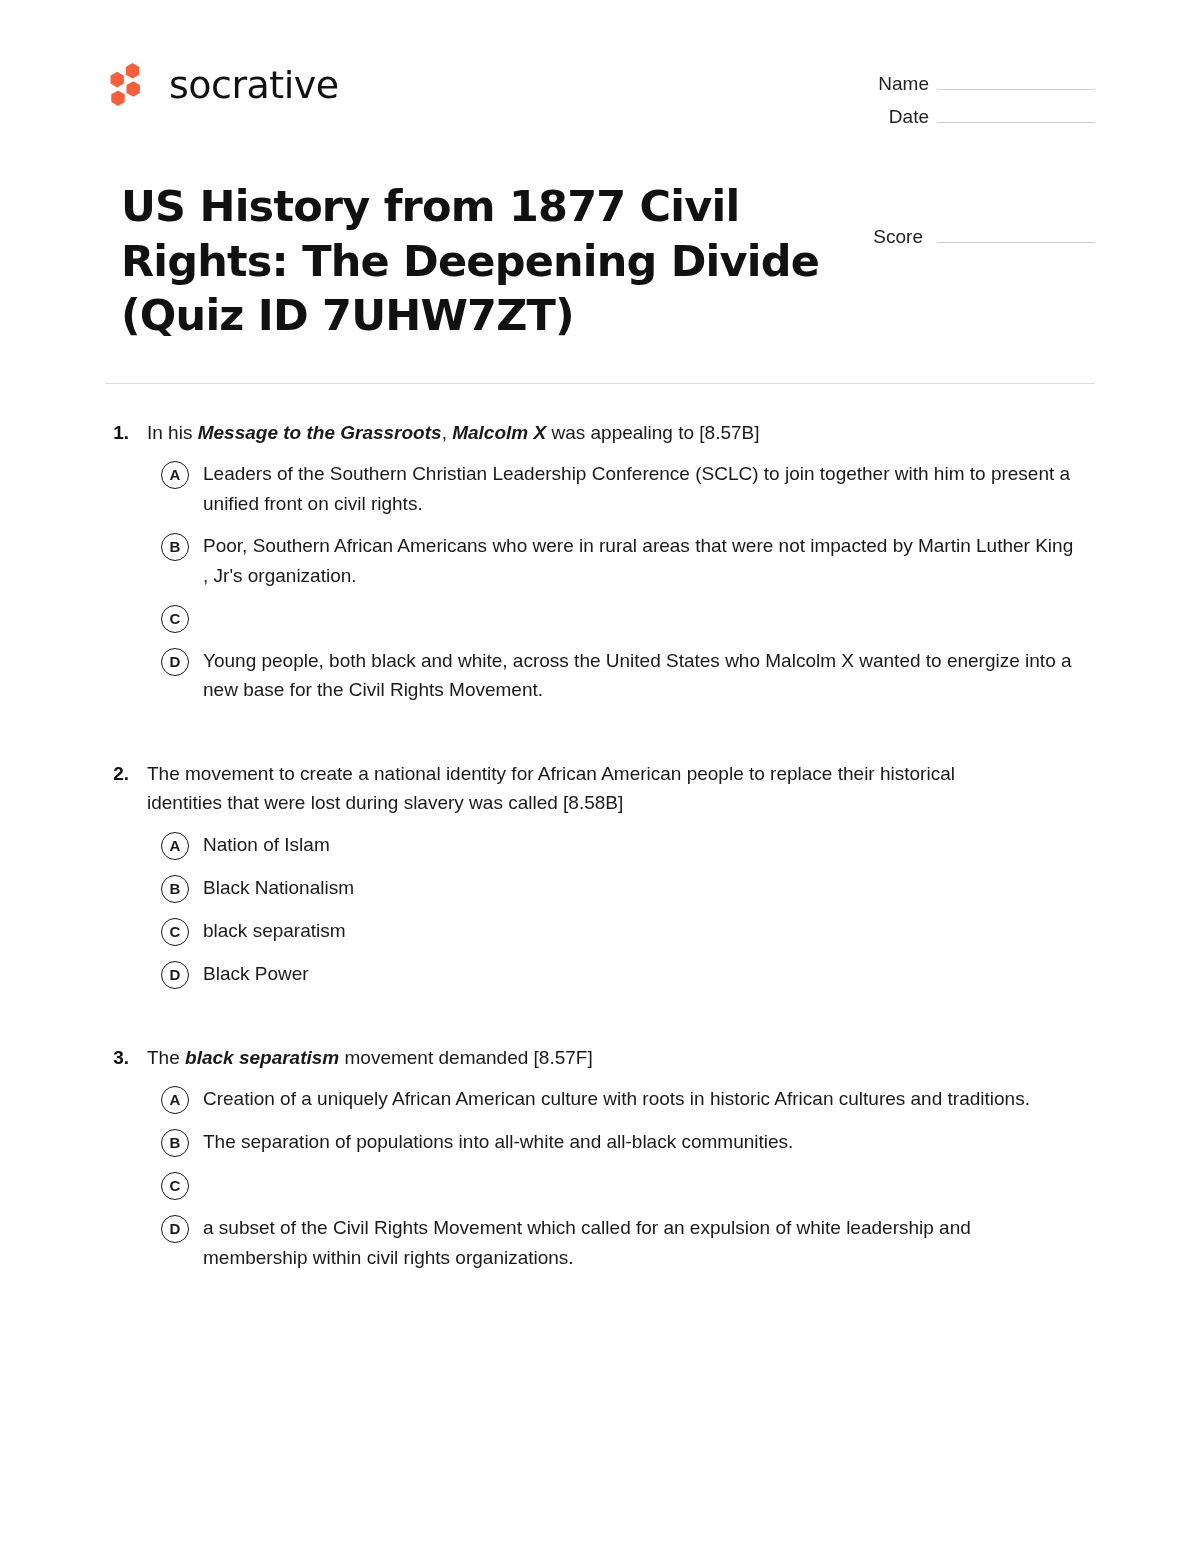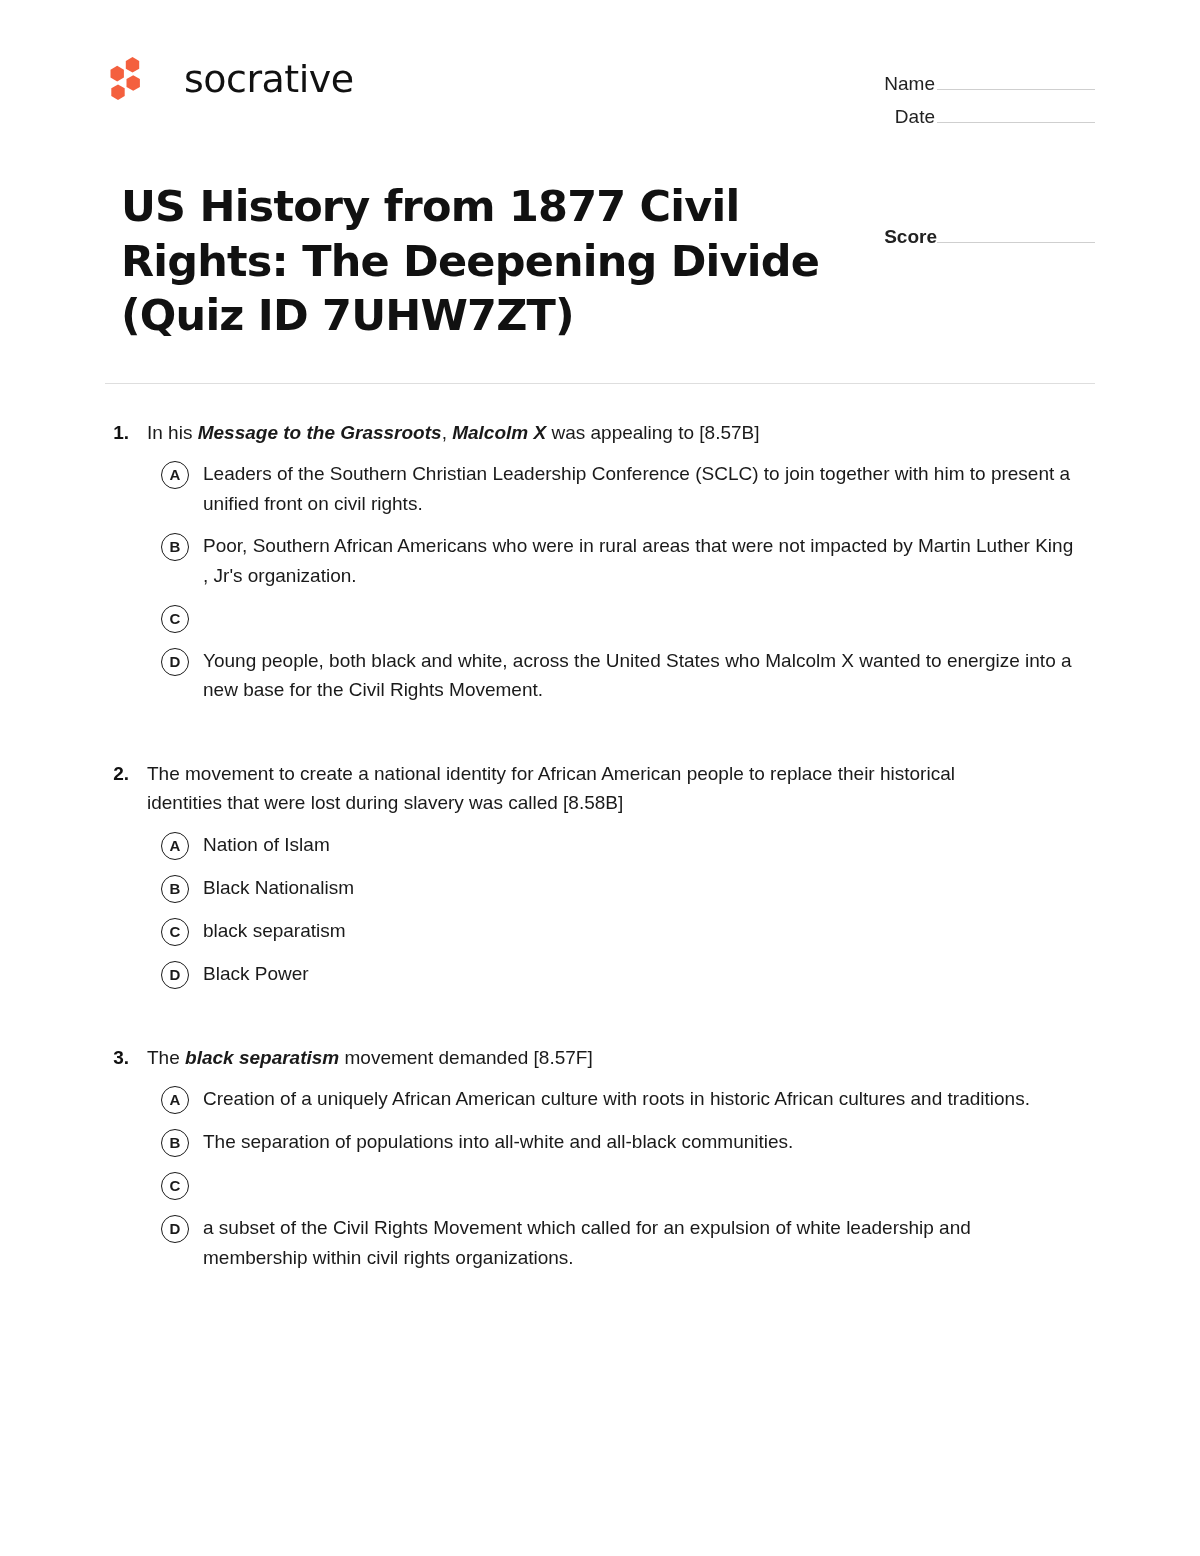--- a/index.html
+++ b/index.html
@@ -25,21 +25,22 @@
   .header {
     position: relative;
     padding: 55px 105px 0 105px;
     display: flex;
     justify-content: space-between;
     align-items: flex-start;
   }
   .brand {
     display: flex;
     align-items: center;
-    gap: 31px;
+    gap: 16px;
+    margin-top: 6px;
   }
   .brand-mark {
     width: 48px;
     height: 48px;
     display: block;
   }
   .brand-word {
     font-family: "DejaVu Sans", sans-serif;
     font-size: 38px;
     font-weight: 500;
@@ -49,21 +50,21 @@
   }
 
   .meta-fields {
     width: 240px;
     margin-top: 18px;
   }
   .meta-row {
     display: flex;
     align-items: baseline;
     justify-content: flex-end;
-    gap: 2px;
+    gap: 8px;
     margin-bottom: 11px;
   }
   .meta-label {
     font-size: 19px;
     color: #222222;
     white-space: nowrap;
     text-align: right;
   }
   .meta-line {
     display: block;
@@ -75,21 +76,21 @@
   .score-block {
     position: absolute;
     right: 105px;
     top: 226px;
     width: 240px;
   }
   .score-row {
     display: flex;
     align-items: baseline;
     justify-content: flex-end;
-    font-weight: bold;
+    gap: 14px;
   }
 
   
   .title-area {
     padding: 24px 105px 0 105px;
     max-width: 790px;
   }
   .quiz-title {
     font-family: "DejaVu Sans", sans-serif;
     font-size: 43px;

